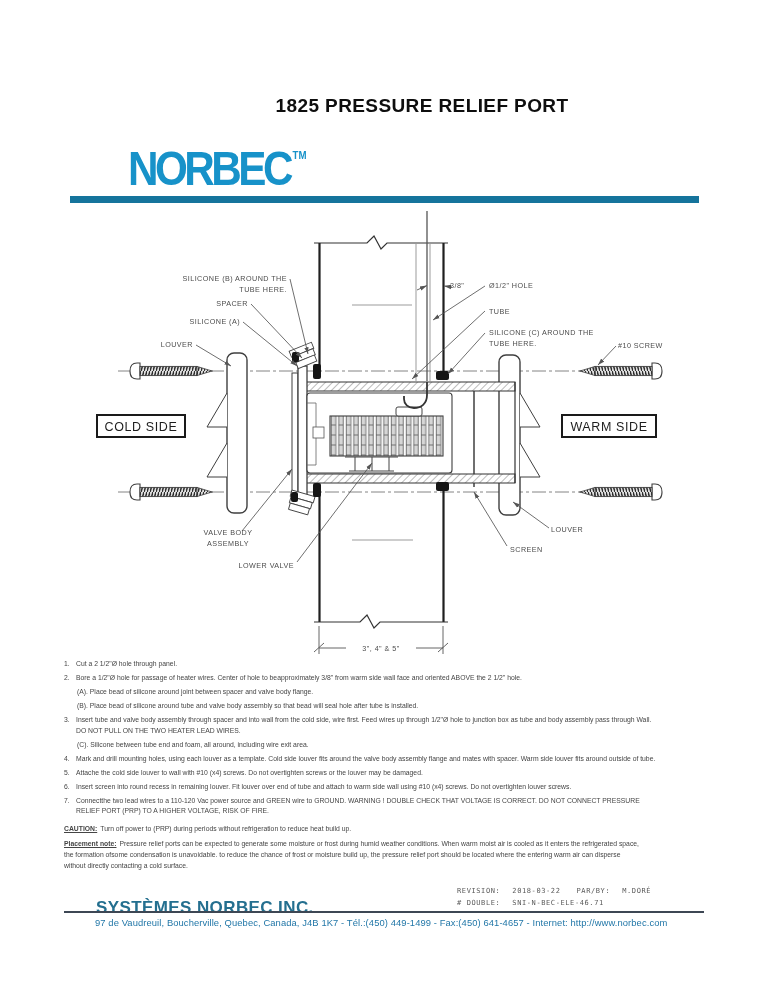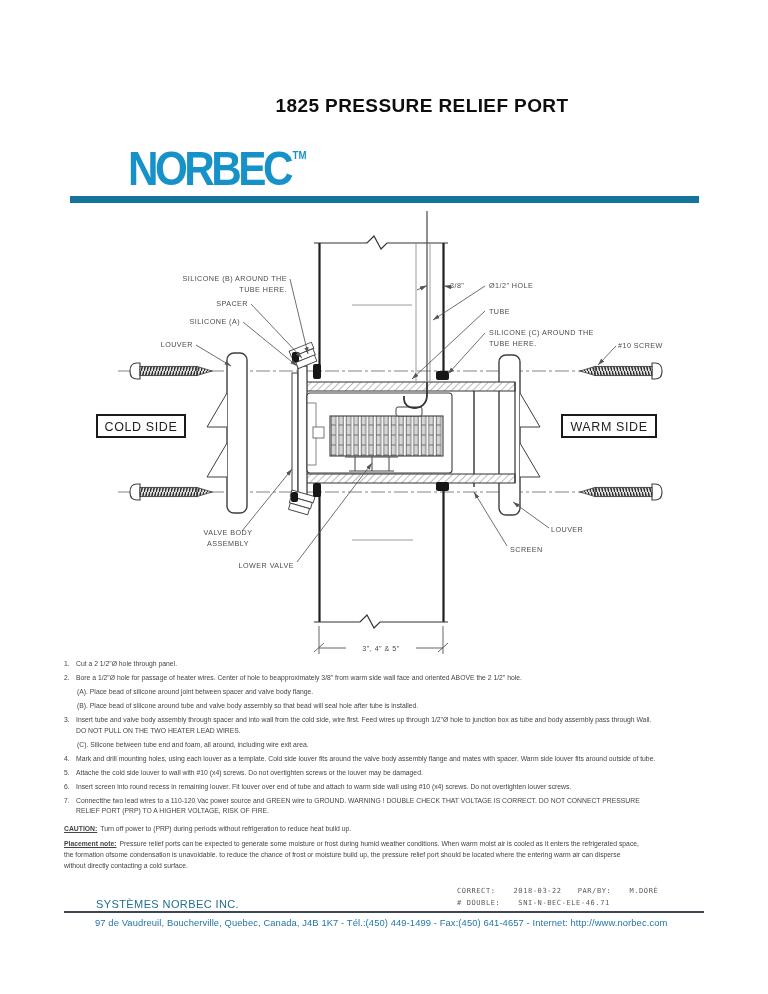--- a/index.html
+++ b/index.html
@@ -27,23 +27,23 @@
   .item{display:flex;margin-bottom:3.5px;line-height:10.5px;}
   .item .num{flex:0 0 12px;}
   .item.sub{margin-left:13px;}
   .l2{display:block;}
   .bu{font-weight:bold;text-decoration:underline;margin-right:3px;}
   .caution{margin-top:7px;line-height:10.5px;}
   .note{position:absolute;left:64px;top:838px;width:700px;font-size:6.8px;color:#454545;line-height:11px;}
   
   .rev{position:absolute;left:457px;top:886px;font-family:"DejaVu Sans Mono",monospace;
        font-size:7px;color:#5a5a5a;line-height:11.5px;letter-spacing:0.6px;white-space:nowrap;}
-  .rv{margin-left:18px;}
+  .rv{margin-left:12px;}
   .gap{display:inline-block;width:16px;}
-  .company{position:absolute;left:96px;top:898px;font-size:11px;font-weight:normal;
+  .company{position:absolute;left:96px;top:898px;font-size:17px;font-weight:bold;
            color:#246f8f;letter-spacing:0.4px;}
   .rule{position:absolute;left:64px;top:911px;width:676px;height:2px;background:#3d4754;}
   .address{position:absolute;left:95px;top:917px;width:660px;font-size:9.4px;font-weight:normal;
            color:#2277a8;letter-spacing:0.1px;}
 </style>
 </head>
 <body>
 
 <div class="page">
 
@@ -257,20 +257,20 @@
     <div class="caution"><span class="bu">CAUTION:</span><span>Turn off power to (PRP) during periods without refrigeration to reduce heat build up.</span></div>
   </div>
 
   <div class="note">
     <div><span class="bu">Placement note:</span><span>Pressure relief ports can be expected to generate some moisture or frost during humid weather conditions. When warm moist air is cooled as it enters the refrigerated space,</span></div>
     <div>the formation ofsome condensation is unavoidable. to reduce the chance of frost or moisture build up, the pressure relief port should be located where the entering warm air can disperse</div>
     <div>without directly contacting a cold surface.</div>
   </div>
 
   <div class="rev">
-    <div><span>CORRECT:</span><span class="rv">2018-03-22</span><span class="gap"></span><span>PAR/BY:</span><span class="rv">M.DORÉ</span></div>
+    <div><span>REVISION:</span><span class="rv">2018-03-22</span><span class="gap"></span><span>PAR/BY:</span><span class="rv">M.DORÉ</span></div>
     <div><span># DOUBLE:</span><span class="rv">SNI-N-BEC-ELE-46.71</span></div>
   </div>
   <div class="company">SYSTÈMES NORBEC INC.</div>
   <div class="rule"></div>
   <div class="address">97 de Vaudreuil, Boucherville, Quebec, Canada, J4B 1K7 - Tél.:(450) 449-1499 - Fax:(450) 641-4657 - Internet: http://www.norbec.com</div>
 
 </div>
 
 </body></html>

